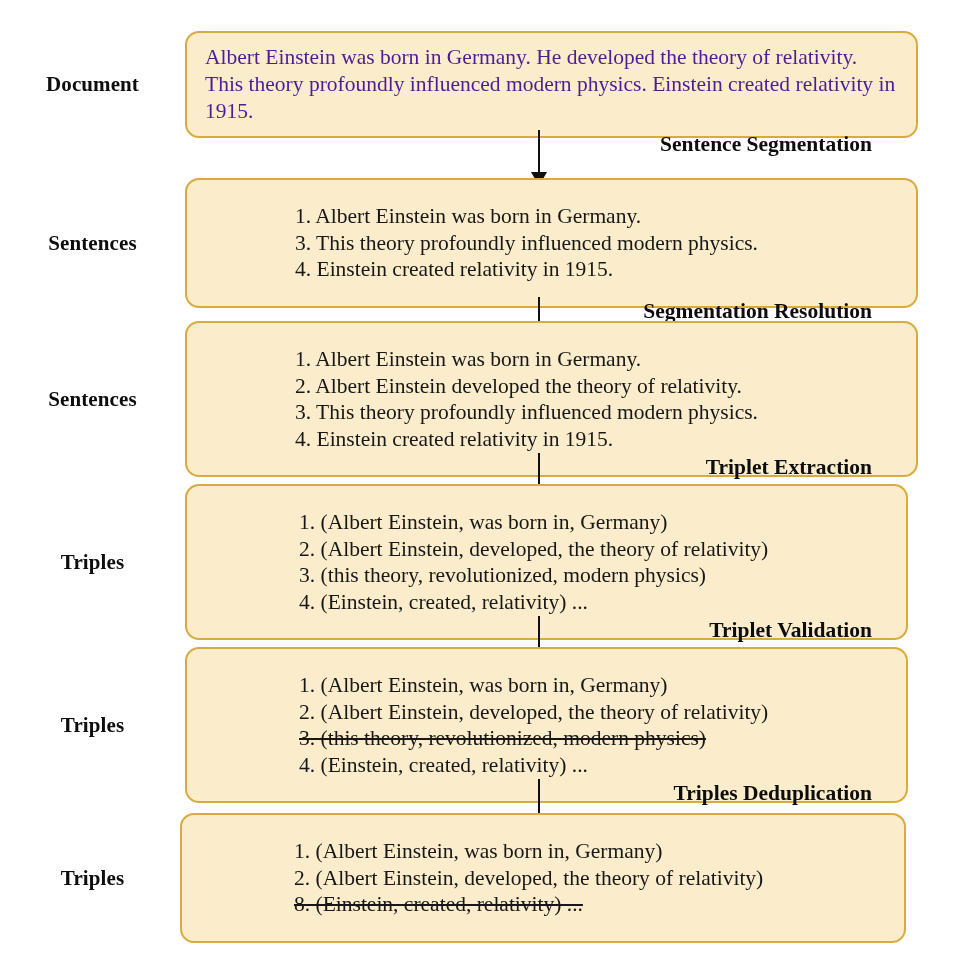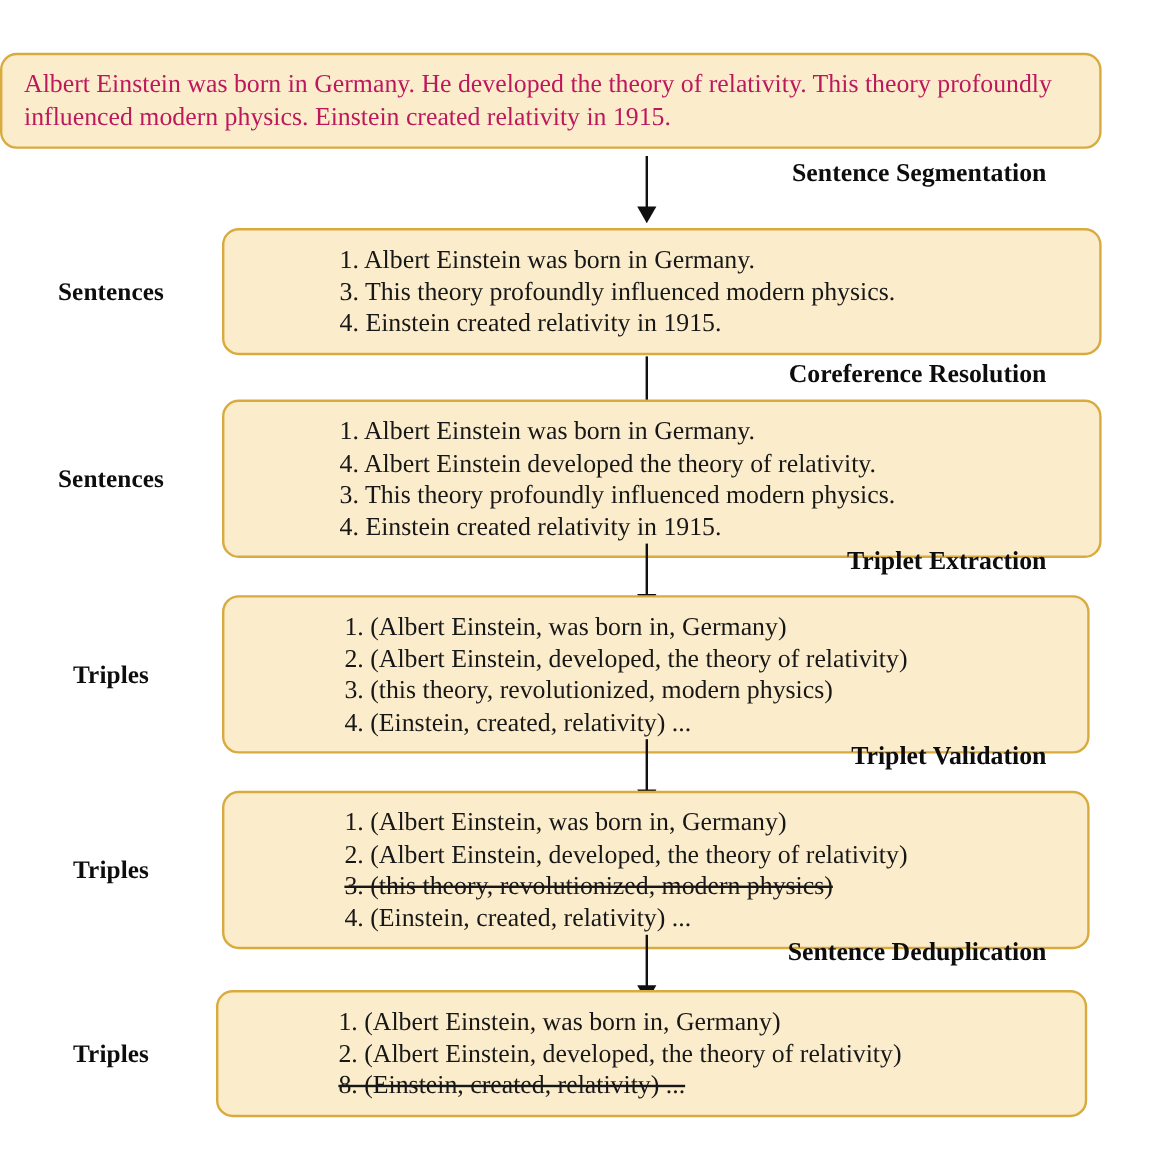--- a/index.html
+++ b/index.html
@@ -50,28 +50,28 @@
     box-sizing: border-box;
     padding: 11px 18px 11px 18px;
   }
 
   .stage-box.wide   { margin-right: 45px; }
   .stage-box.narrow { margin-right: 55px; }
 
   .para {
     font-size: 21.5px;
     line-height: 27px;
-    color: #be185d;
+    color: #4c1d95;
     margin: 0;
     text-indent: 0;
   }
 
   .item-list {
     list-style: none;
-    margin: 0;
+    margin: 12px;
     padding: 0;
   }
   .item-list li {
     font-size: 21.5px;
     line-height: 26.5px;
     color: #171717;
     white-space: nowrap;
   }
   .item-list.indent li { padding-left: 78px; }
   .item-list.indent-2 li { padding-left: 82px; }
@@ -113,20 +113,21 @@
     white-space: nowrap;
     font-family: "Liberation Serif", "DejaVu Serif", serif;
   }
 </style>
 </head>
 <body>
 
 <div id="diagram">
 
   <div class="stage" style="top:38px; height:92px;">
+    <div class="stage-label">Document</div>
     <div class="stage-box wide">
       <p class="para">Albert Einstein was born in Germany. He developed the theory of relativity. This theory profoundly influenced modern physics. Einstein created relativity in 1915.</p>
     </div>
   </div>
 
   <div class="connector" style="top:130px;">
     <div class="arrow-line" style="height:44px;"></div>
     <div class="arrow-head" style="top:42px;"></div>
     <div class="step-caption">Sentence Segmentation</div>
   </div>
@@ -138,29 +139,29 @@
         <li>1. Albert Einstein was born in Germany.</li>
         <li>3. This theory profoundly influenced modern physics.</li>
         <li>4. Einstein created relativity in 1915.</li>
       </ul>
     </div>
   </div>
 
   <div class="connector" style="top:297px;">
     <div class="arrow-line" style="height:44px;"></div>
     <div class="arrow-head" style="top:42px;"></div>
-    <div class="step-caption">Coreference Resolution</div>
+    <div class="step-caption">Segmentation Resolution</div>
   </div>
 
   <div class="stage" style="top:345px; height:108px;">
     <div class="stage-label">Sentences</div>
     <div class="stage-box wide">
       <ul class="item-list indent">
         <li>1. Albert Einstein was born in Germany.</li>
-        <li>4. Albert Einstein developed the theory of relativity.</li>
+        <li>2. Albert Einstein developed the theory of relativity.</li>
         <li>3. This theory profoundly influenced modern physics.</li>
         <li>4. Einstein created relativity in 1915.</li>
       </ul>
     </div>
   </div>
 
   <div class="connector" style="top:453px;">
     <div class="arrow-line" style="height:44px;"></div>
     <div class="arrow-head" style="top:42px;"></div>
     <div class="step-caption">Triplet Extraction</div>
@@ -192,21 +193,21 @@
         <li>2. (Albert Einstein, developed, the theory of relativity)</li>
         <li class="struck">3. (this theory, revolutionized, modern physics)</li>
         <li>4. (Einstein, created, relativity) ...</li>
       </ul>
     </div>
   </div>
 
   <div class="connector" style="top:779px;">
     <div class="arrow-line" style="height:44px;"></div>
     <div class="arrow-head" style="top:42px;"></div>
-    <div class="step-caption">Sentence Deduplication</div>
+    <div class="step-caption">Triples Deduplication</div>
   </div>
 
   <div class="stage" style="top:832px; height:92px;">
     <div class="stage-label">Triples</div>
     <div class="stage-box" style="margin-right:57px; margin-left:-5px;">
       <ul class="item-list indent-2">
         <li>1. (Albert Einstein, was born in, Germany)</li>
         <li>2. (Albert Einstein, developed, the theory of relativity)</li>
         <li class="struck">8. (Einstein, created, relativity) ...</li>
       </ul>

